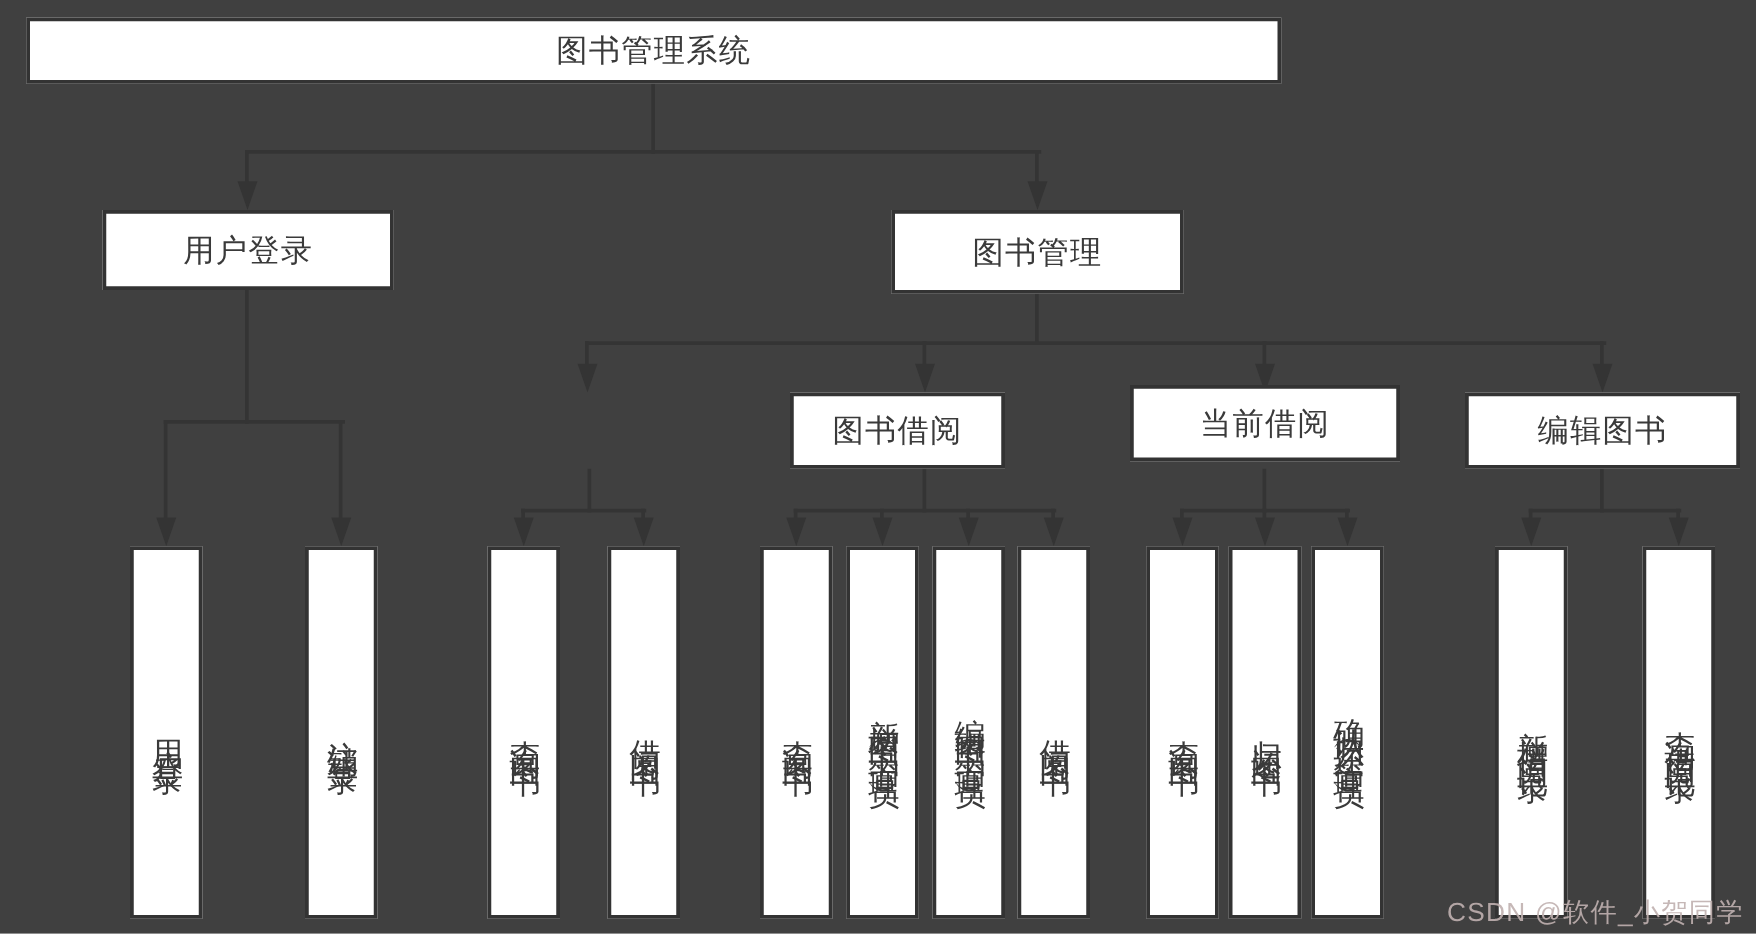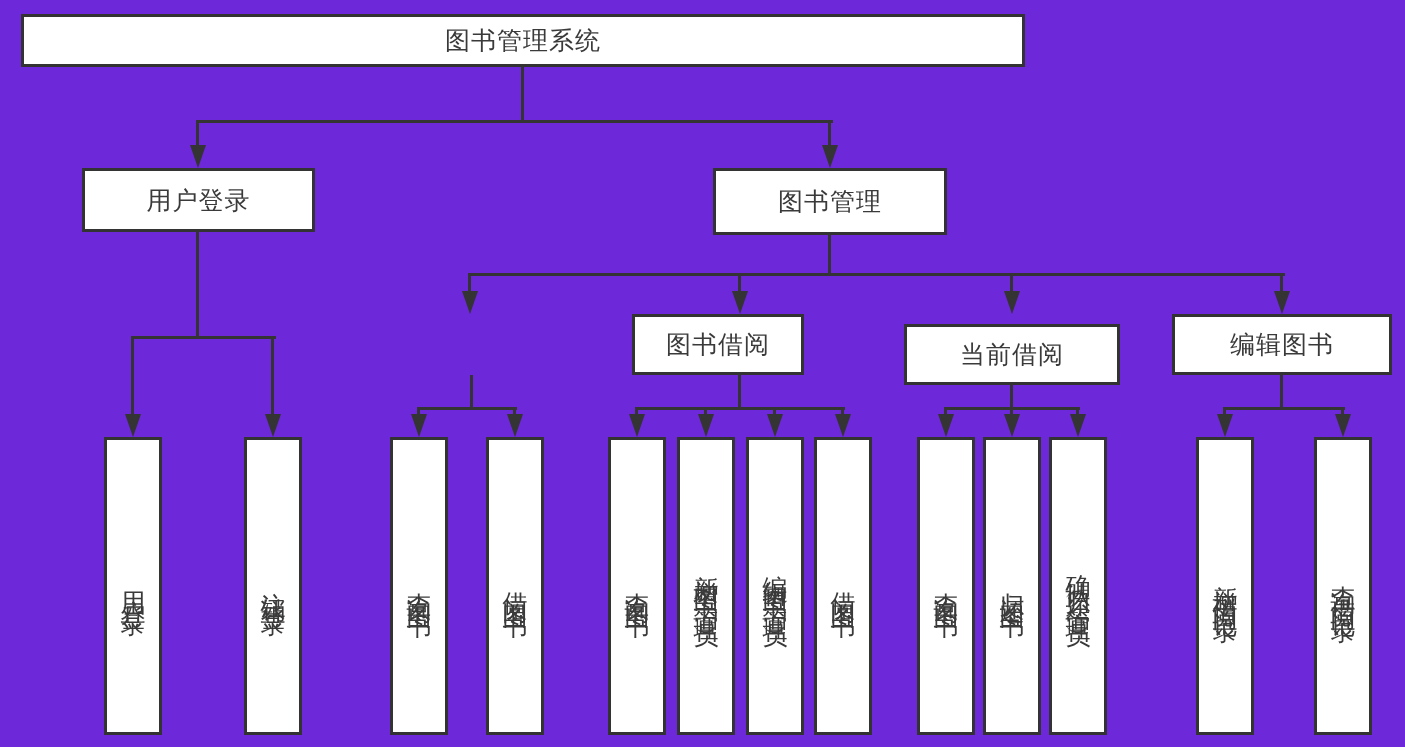--- a/index.html
+++ b/index.html
@@ -1,20 +1,20 @@
 <!DOCTYPE html>
 <html><head>
 <meta charset="utf-8">
 <style>
   html, body { margin: 0; padding: 0; background: #ffffff; }
   #canvas {
     position: relative;
     width: 1405px;
     height: 747px;
-    background: #6d28d9;
+    background: #404040;
     font-family: "Liberation Sans", "DejaVu Sans", sans-serif;
     overflow: hidden;
   }
   
   .line {
     position: absolute;
     background: #343434;
   }
   
   .ahead {
@@ -142,21 +142,21 @@
   <div class="hbox" style="left:82px;top:168px;width:233px;height:64px">
     <span>用户登录</span>
   </div>
   <div class="hbox" style="left:713px;top:168px;width:234px;height:67px">
     <span>图书管理</span>
   </div>
 
   <div class="hbox" style="left:632px;top:314px;width:172px;height:61px">
     <span>图书借阅</span>
   </div>
-  <div class="hbox" style="left:904px;top:324px;width:216px;height:61px">
+  <div class="hbox" style="left:904px;top:308px;width:216px;height:61px">
     <span>当前借阅</span>
   </div>
   <div class="hbox" style="left:1172px;top:314px;width:220px;height:61px">
     <span>编辑图书</span>
   </div>
 
   <div class="leaf" style="left:104px">
     <span class="vtext">用户登录</span>
   </div>
   <div class="leaf" style="left:244px">
@@ -189,14 +189,15 @@
   <div class="leaf" style="left:1049px">
     <span class="vtext">确认归还（管理员）</span>
   </div>
   <div class="leaf" style="left:1196px">
     <span class="vtext">新增借阅记录</span>
   </div>
   <div class="leaf" style="left:1314px">
     <span class="vtext">查询借阅记录</span>
   </div>
 
+  <div class="watermark">CSDN @软件_小贺同学</div>
 
 </div>
 
 </body></html>

